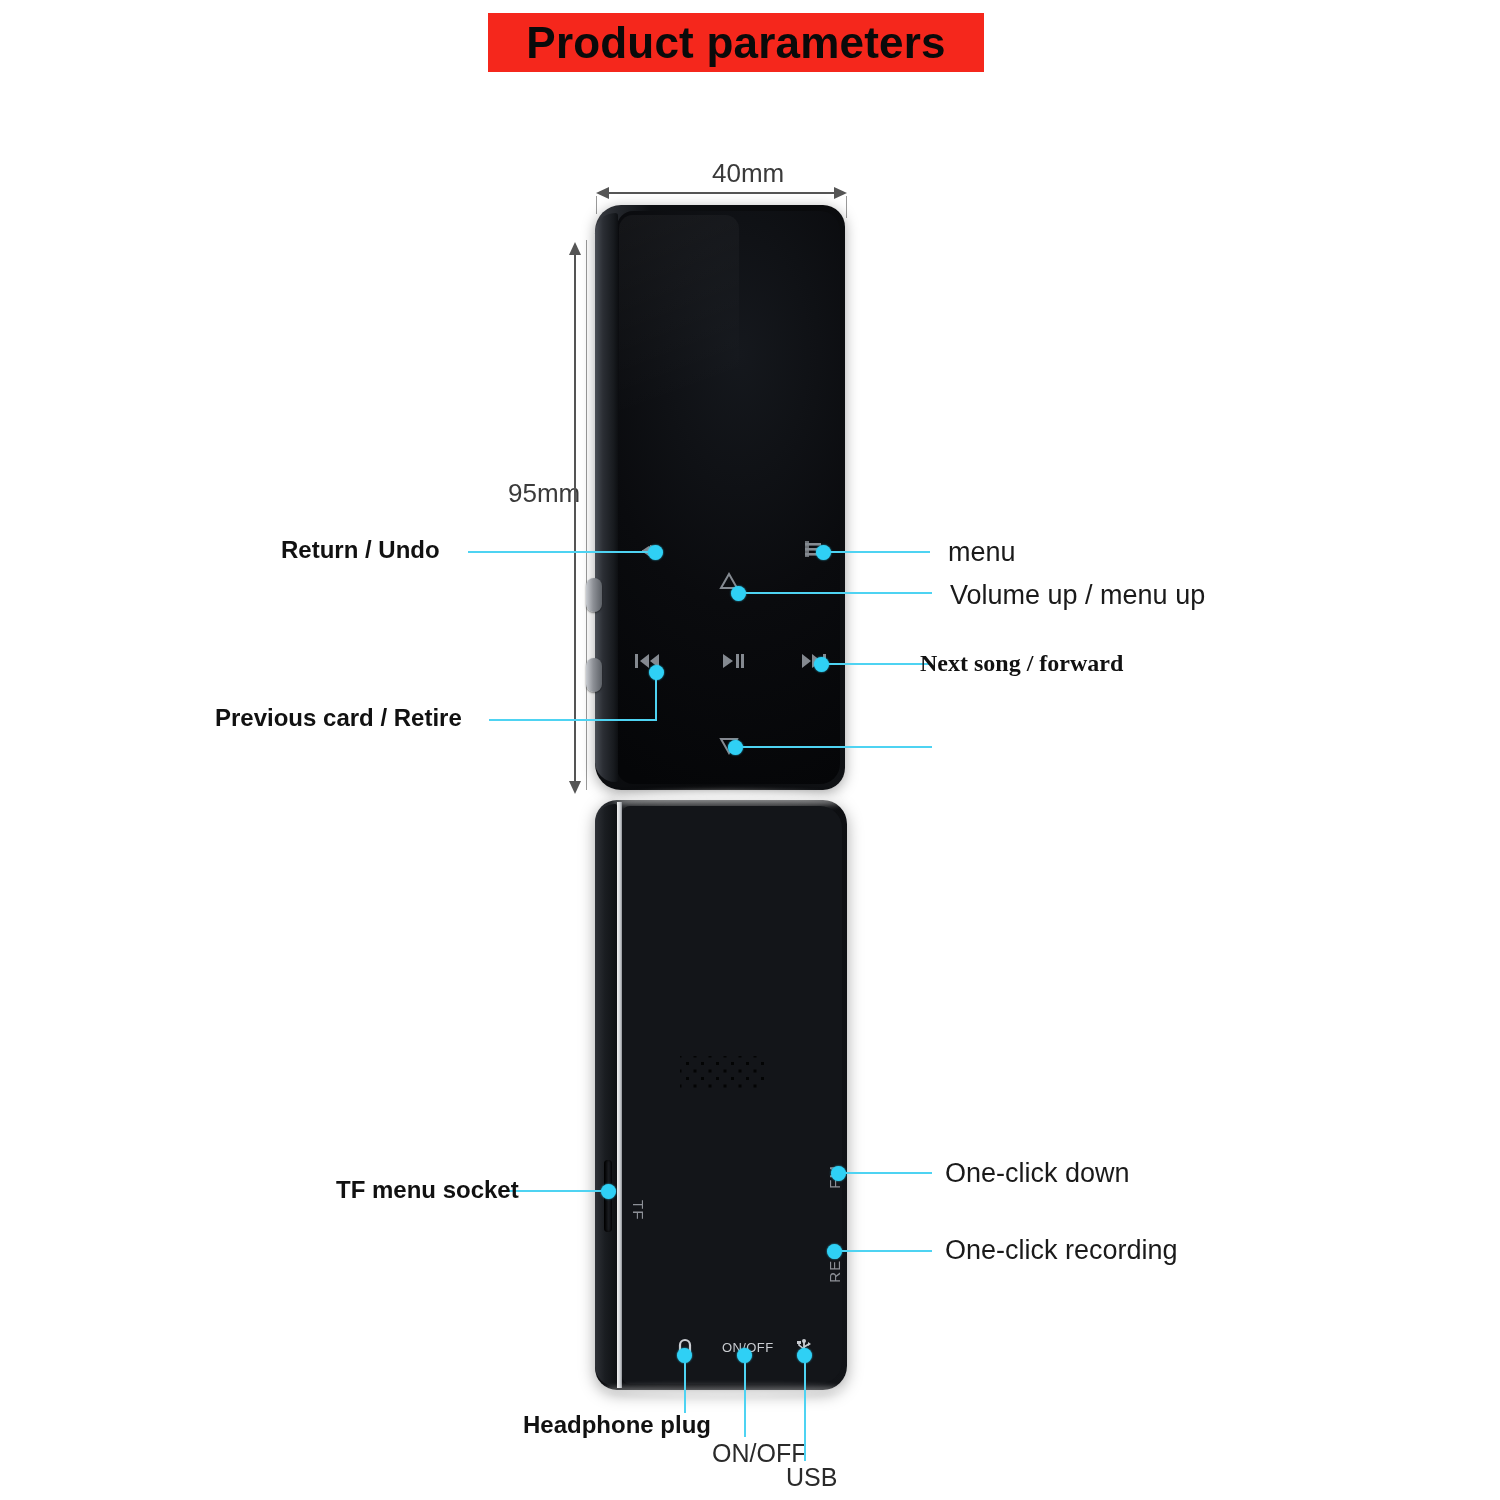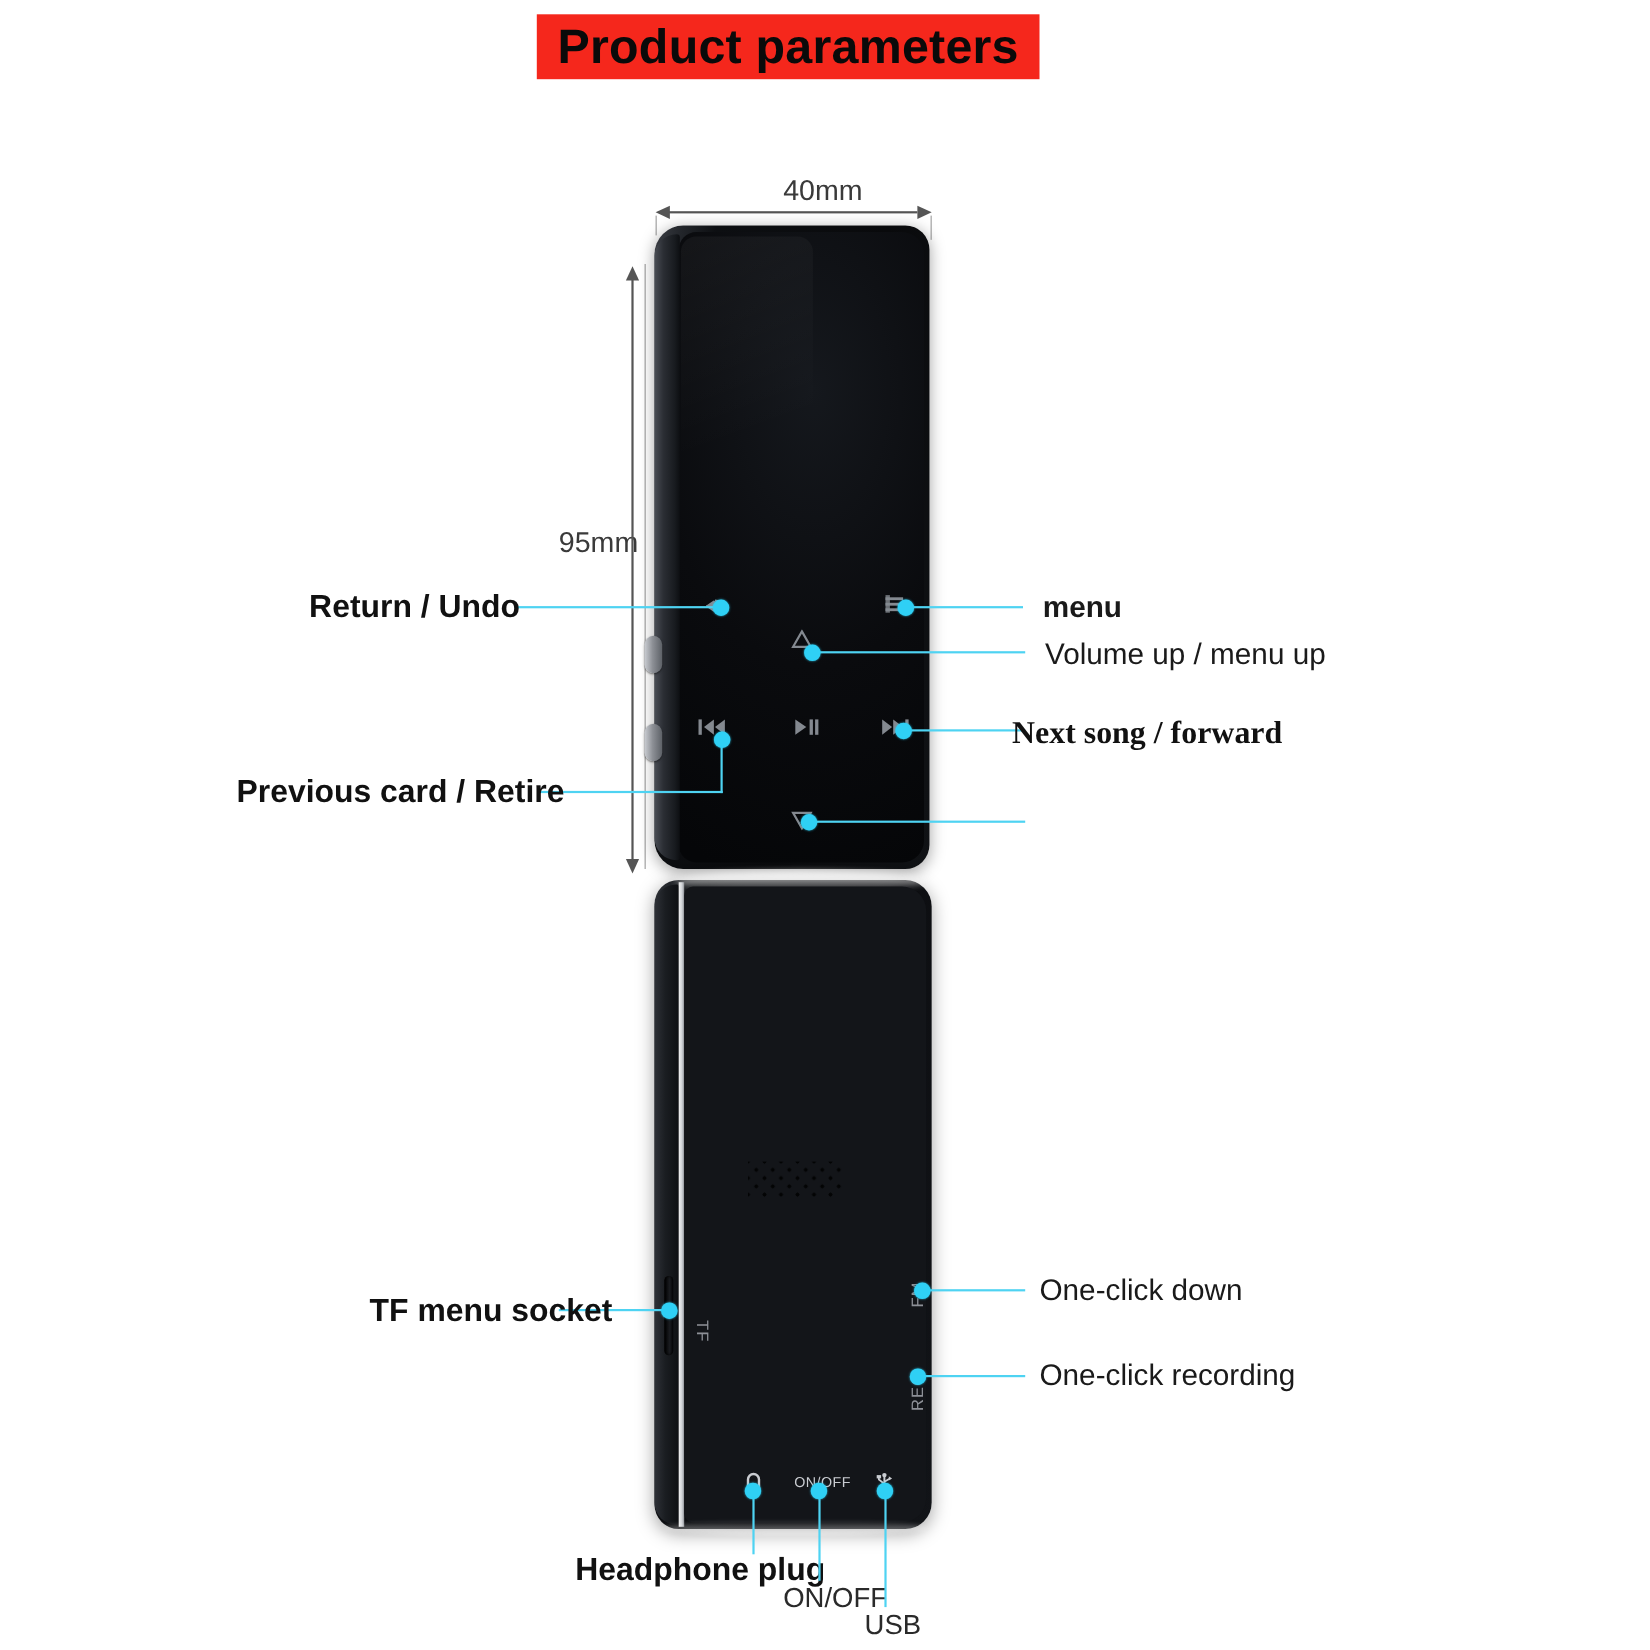--- a/index.html
+++ b/index.html
@@ -7,21 +7,21 @@
     width:1500px;height:1500px;
     background:#ffffff;
     font-family:"Liberation Sans", sans-serif;
     position:relative;
     overflow:hidden;
   }
   .stage{position:absolute;left:0;top:0;width:1500px;height:1500px;}
 
   
   .banner{
-    position:absolute;left:488px;top:13px;width:457px;height:59px;
+    position:absolute;left:488px;top:13px;width:496px;height:59px;
     background:#f5271c;
     display:flex;align-items:center;justify-content:center;
   }
   .banner-text{
     font-size:44px;font-weight:bold;color:#0a0a0a;letter-spacing:0.2px;
     white-space:nowrap;line-height:1;
   }
 
   
   .dim-label{position:absolute;font-size:26px;color:#3a3a3a;white-space:nowrap;}
@@ -122,21 +122,21 @@
 
   
   .cyan-line{position:absolute;background:#4ed3f2;height:2px;}
   .cyan-vline{position:absolute;background:#4ed3f2;width:2px;}
   .cyan-dot{
     position:absolute;width:15px;height:15px;border-radius:50%;
     background:#2fd0f5;
     box-shadow:0 0 2px rgba(47,208,245,.9);
   }
   .callout{position:absolute;white-space:nowrap;color:#111;}
-  .callout.bold{font-weight:bold;font-size:29px;}
+  .callout.bold{font-weight:bold;font-size:24px;}
   .callout.light{font-weight:normal;font-size:27px;color:#1a1a1a;}
   .callout.small{font-weight:normal;font-size:25px;color:#2a2a2a;}
 
   
   .key{position:absolute;color:#9aa0a8;opacity:.85;}
 </style>
 </head>
 <body>
 
 <div class="stage">
@@ -216,21 +216,21 @@
   <div class="cyan-dot" style="left:648px;top:545px;"></div>
   <div class="callout bold" style="left:281px;top:536px;">Return / Undo</div>
 
   <div class="cyan-line" style="left:489px;top:719px;width:168px;"></div>
   <div class="cyan-vline" style="left:655px;top:672px;height:49px;"></div>
   <div class="cyan-dot" style="left:649px;top:665px;"></div>
   <div class="callout bold" style="left:215px;top:704px;">Previous card / Retire</div>
 
   <div class="cyan-line" style="left:823px;top:551px;width:107px;"></div>
   <div class="cyan-dot" style="left:816px;top:545px;"></div>
-  <div class="callout light" style="left:948px;top:537px;font-weight:bold;">menu</div>
+  <div class="callout light" style="left:948px;top:537px;">menu</div>
 
   <div class="cyan-line" style="left:740px;top:592px;width:192px;"></div>
   <div class="cyan-dot" style="left:731px;top:586px;"></div>
   <div class="callout light" style="left:950px;top:580px;text-align:right;">Volume up / menu up</div>
 
   <div class="cyan-line" style="left:822px;top:663px;width:110px;"></div>
   <div class="cyan-dot" style="left:814px;top:657px;"></div>
   <div class="callout bold" style="left:920px;top:650px;font-family:Liberation Serif, serif;">Next song / forward</div>
 
   <div class="cyan-line" style="left:740px;top:746px;width:192px;"></div>

